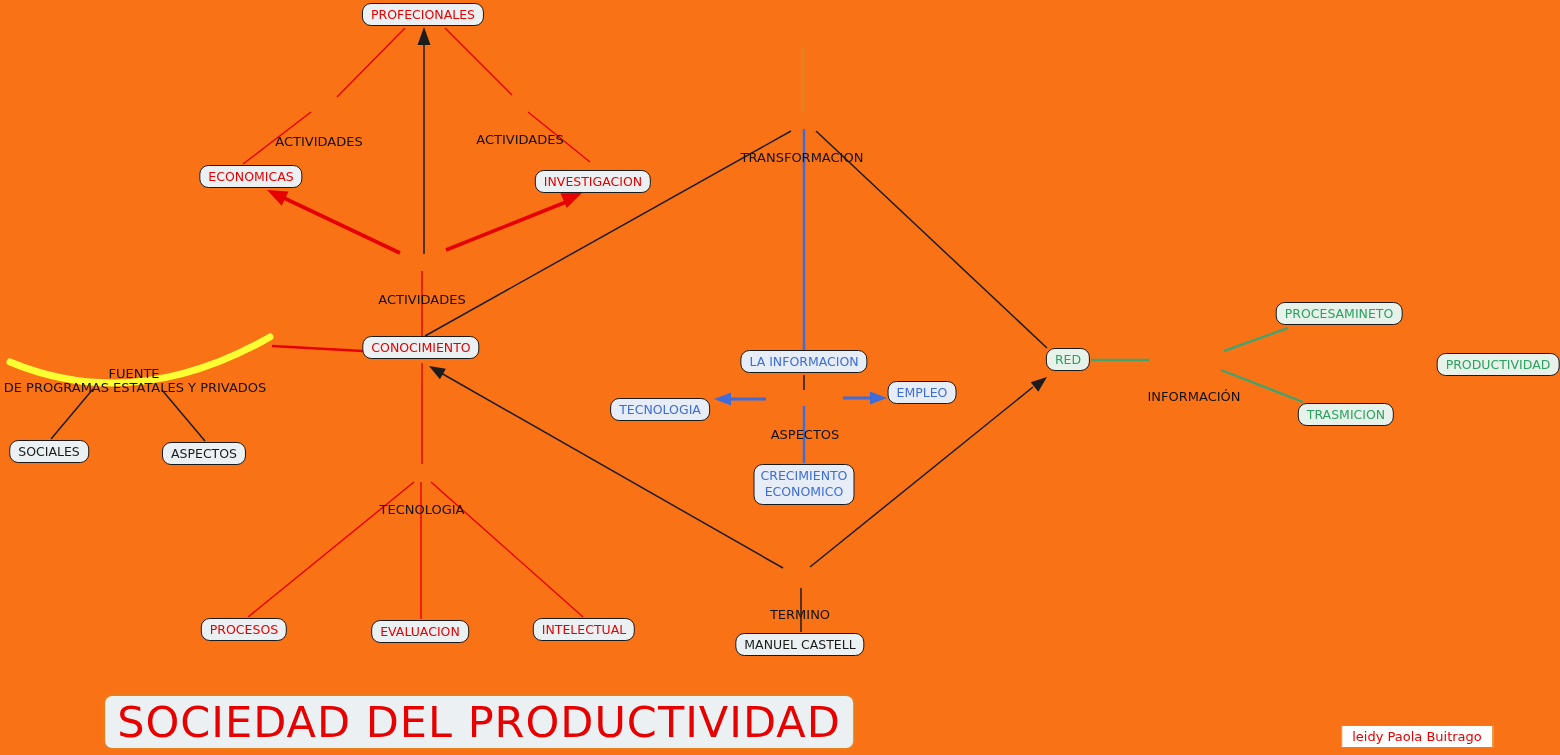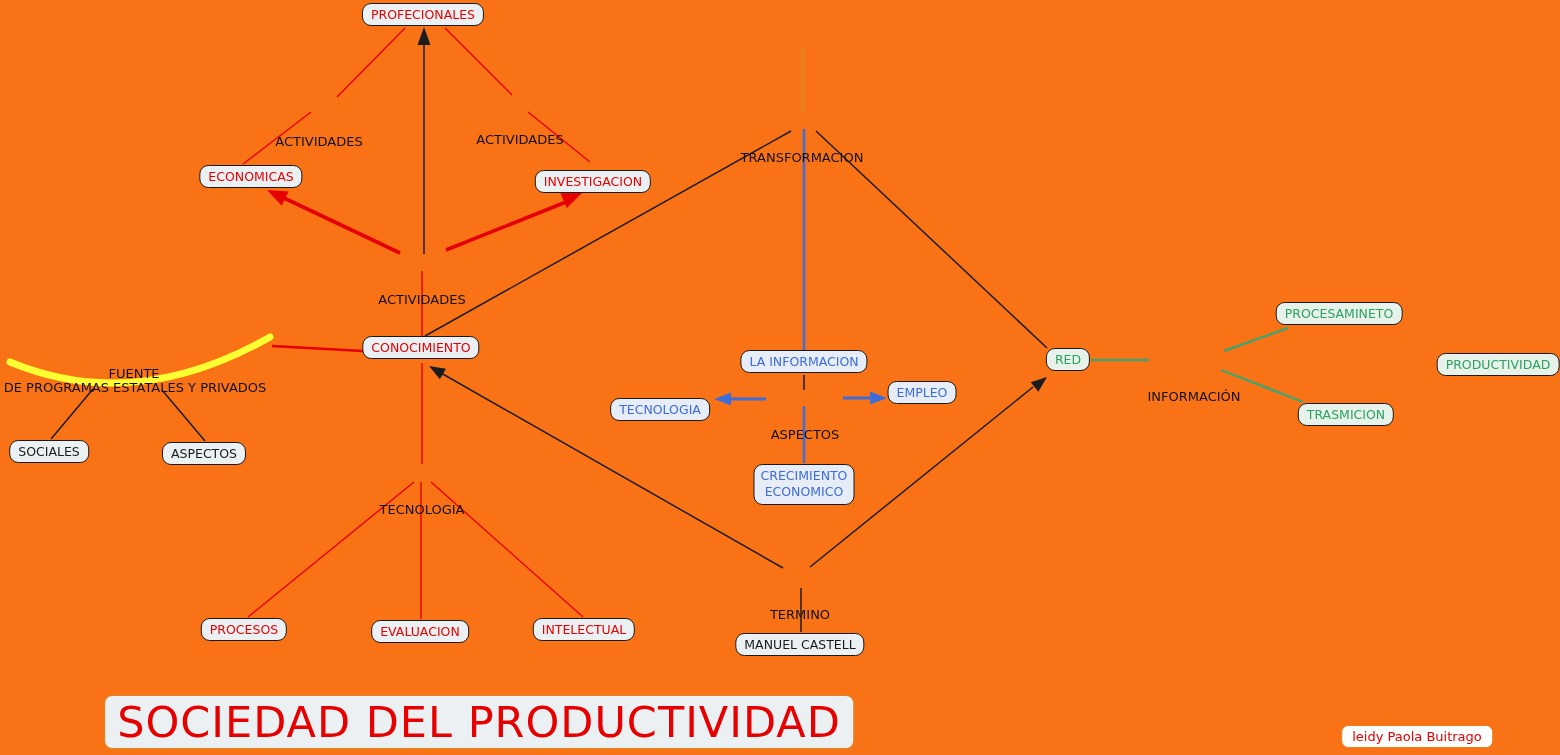--- a/index.html
+++ b/index.html
@@ -47,21 +47,21 @@
   .sociedad{
     font-size:22px;border:2px solid var(--orange);border-radius:11px;
     padding:3px 15px;color:var(--red-text);
   }
   .title-box{
     font-size:43px;letter-spacing:1px;border:2px solid var(--orange);
     border-radius:9px;padding:1px 12px;color:var(--red-text);
     background:var(--node-fill);
   }
   .author-box{
-    font-size:13px;border:1.5px solid var(--orange);border-radius:7px;
+    font-size:13px;border:1.5px solid var(--orange);border-radius:0;
     padding:3px 10px;color:var(--red-text);background:var(--author-fill);
   }
 </style>
 </head>
 <body>
 
 <div id="canvas">
 
   <svg id="wires" xmlns="http://www.w3.org/2000/svg" viewBox="0 0 1560 755">
 

